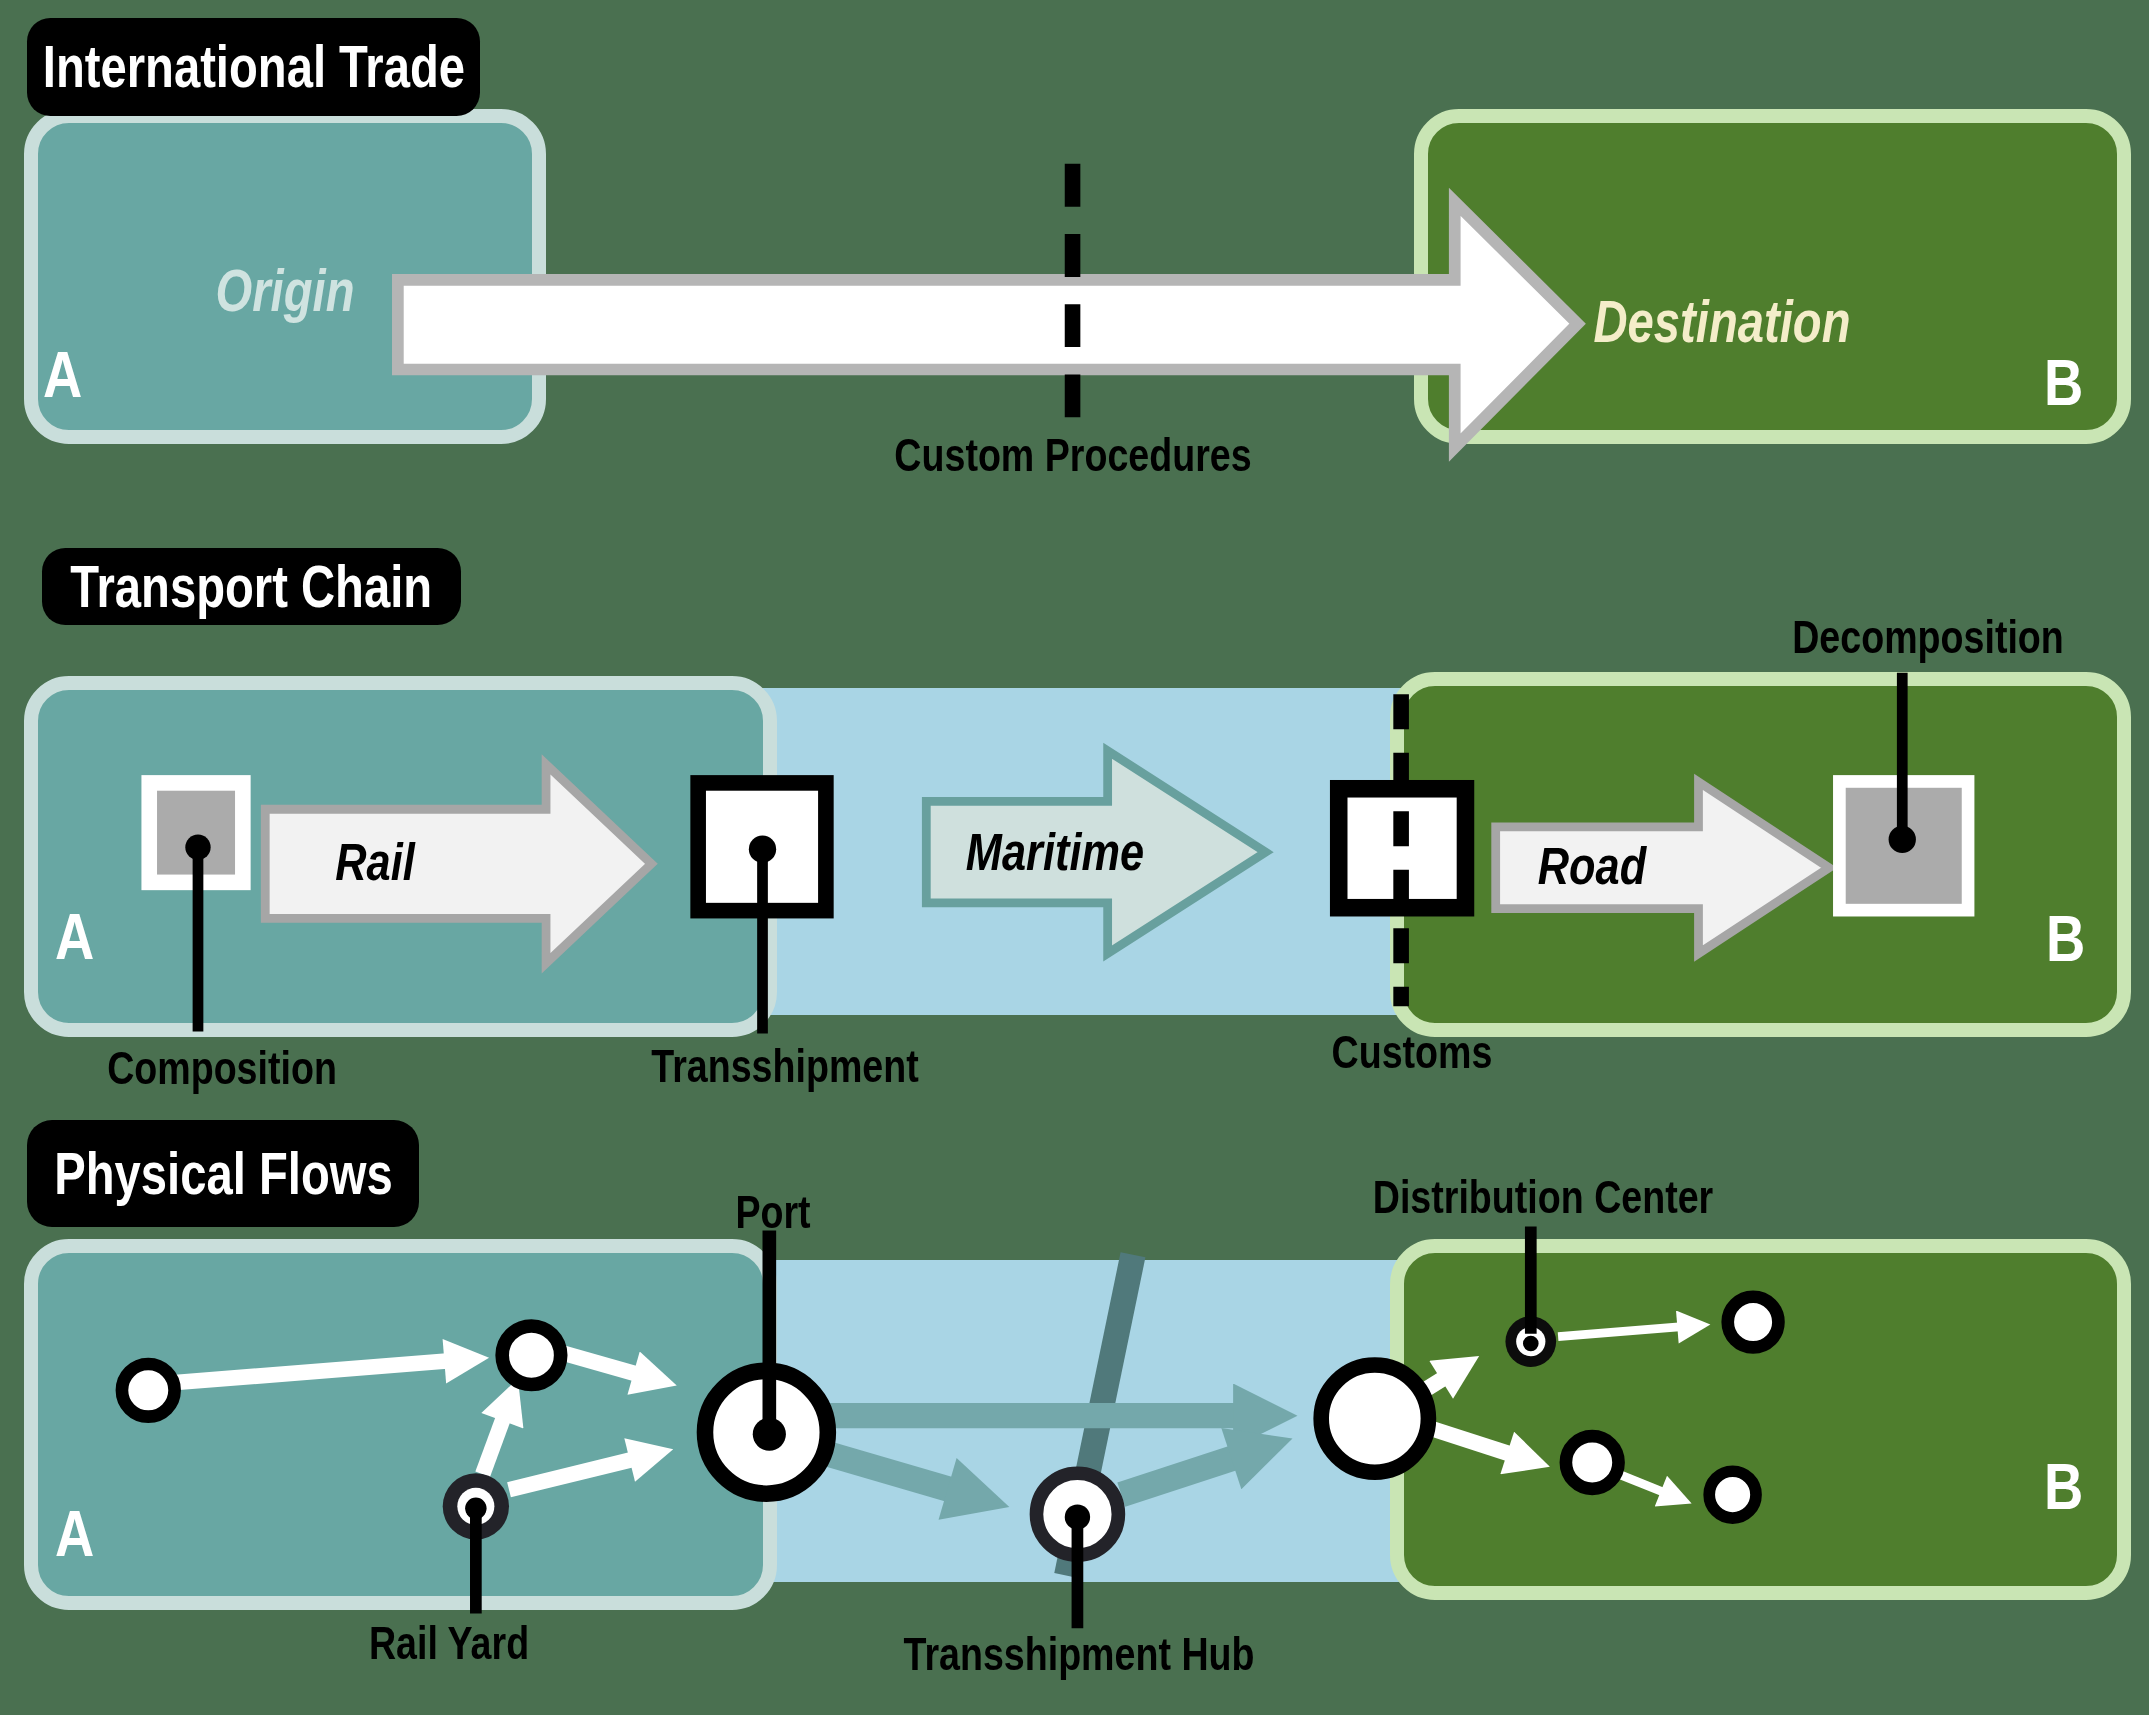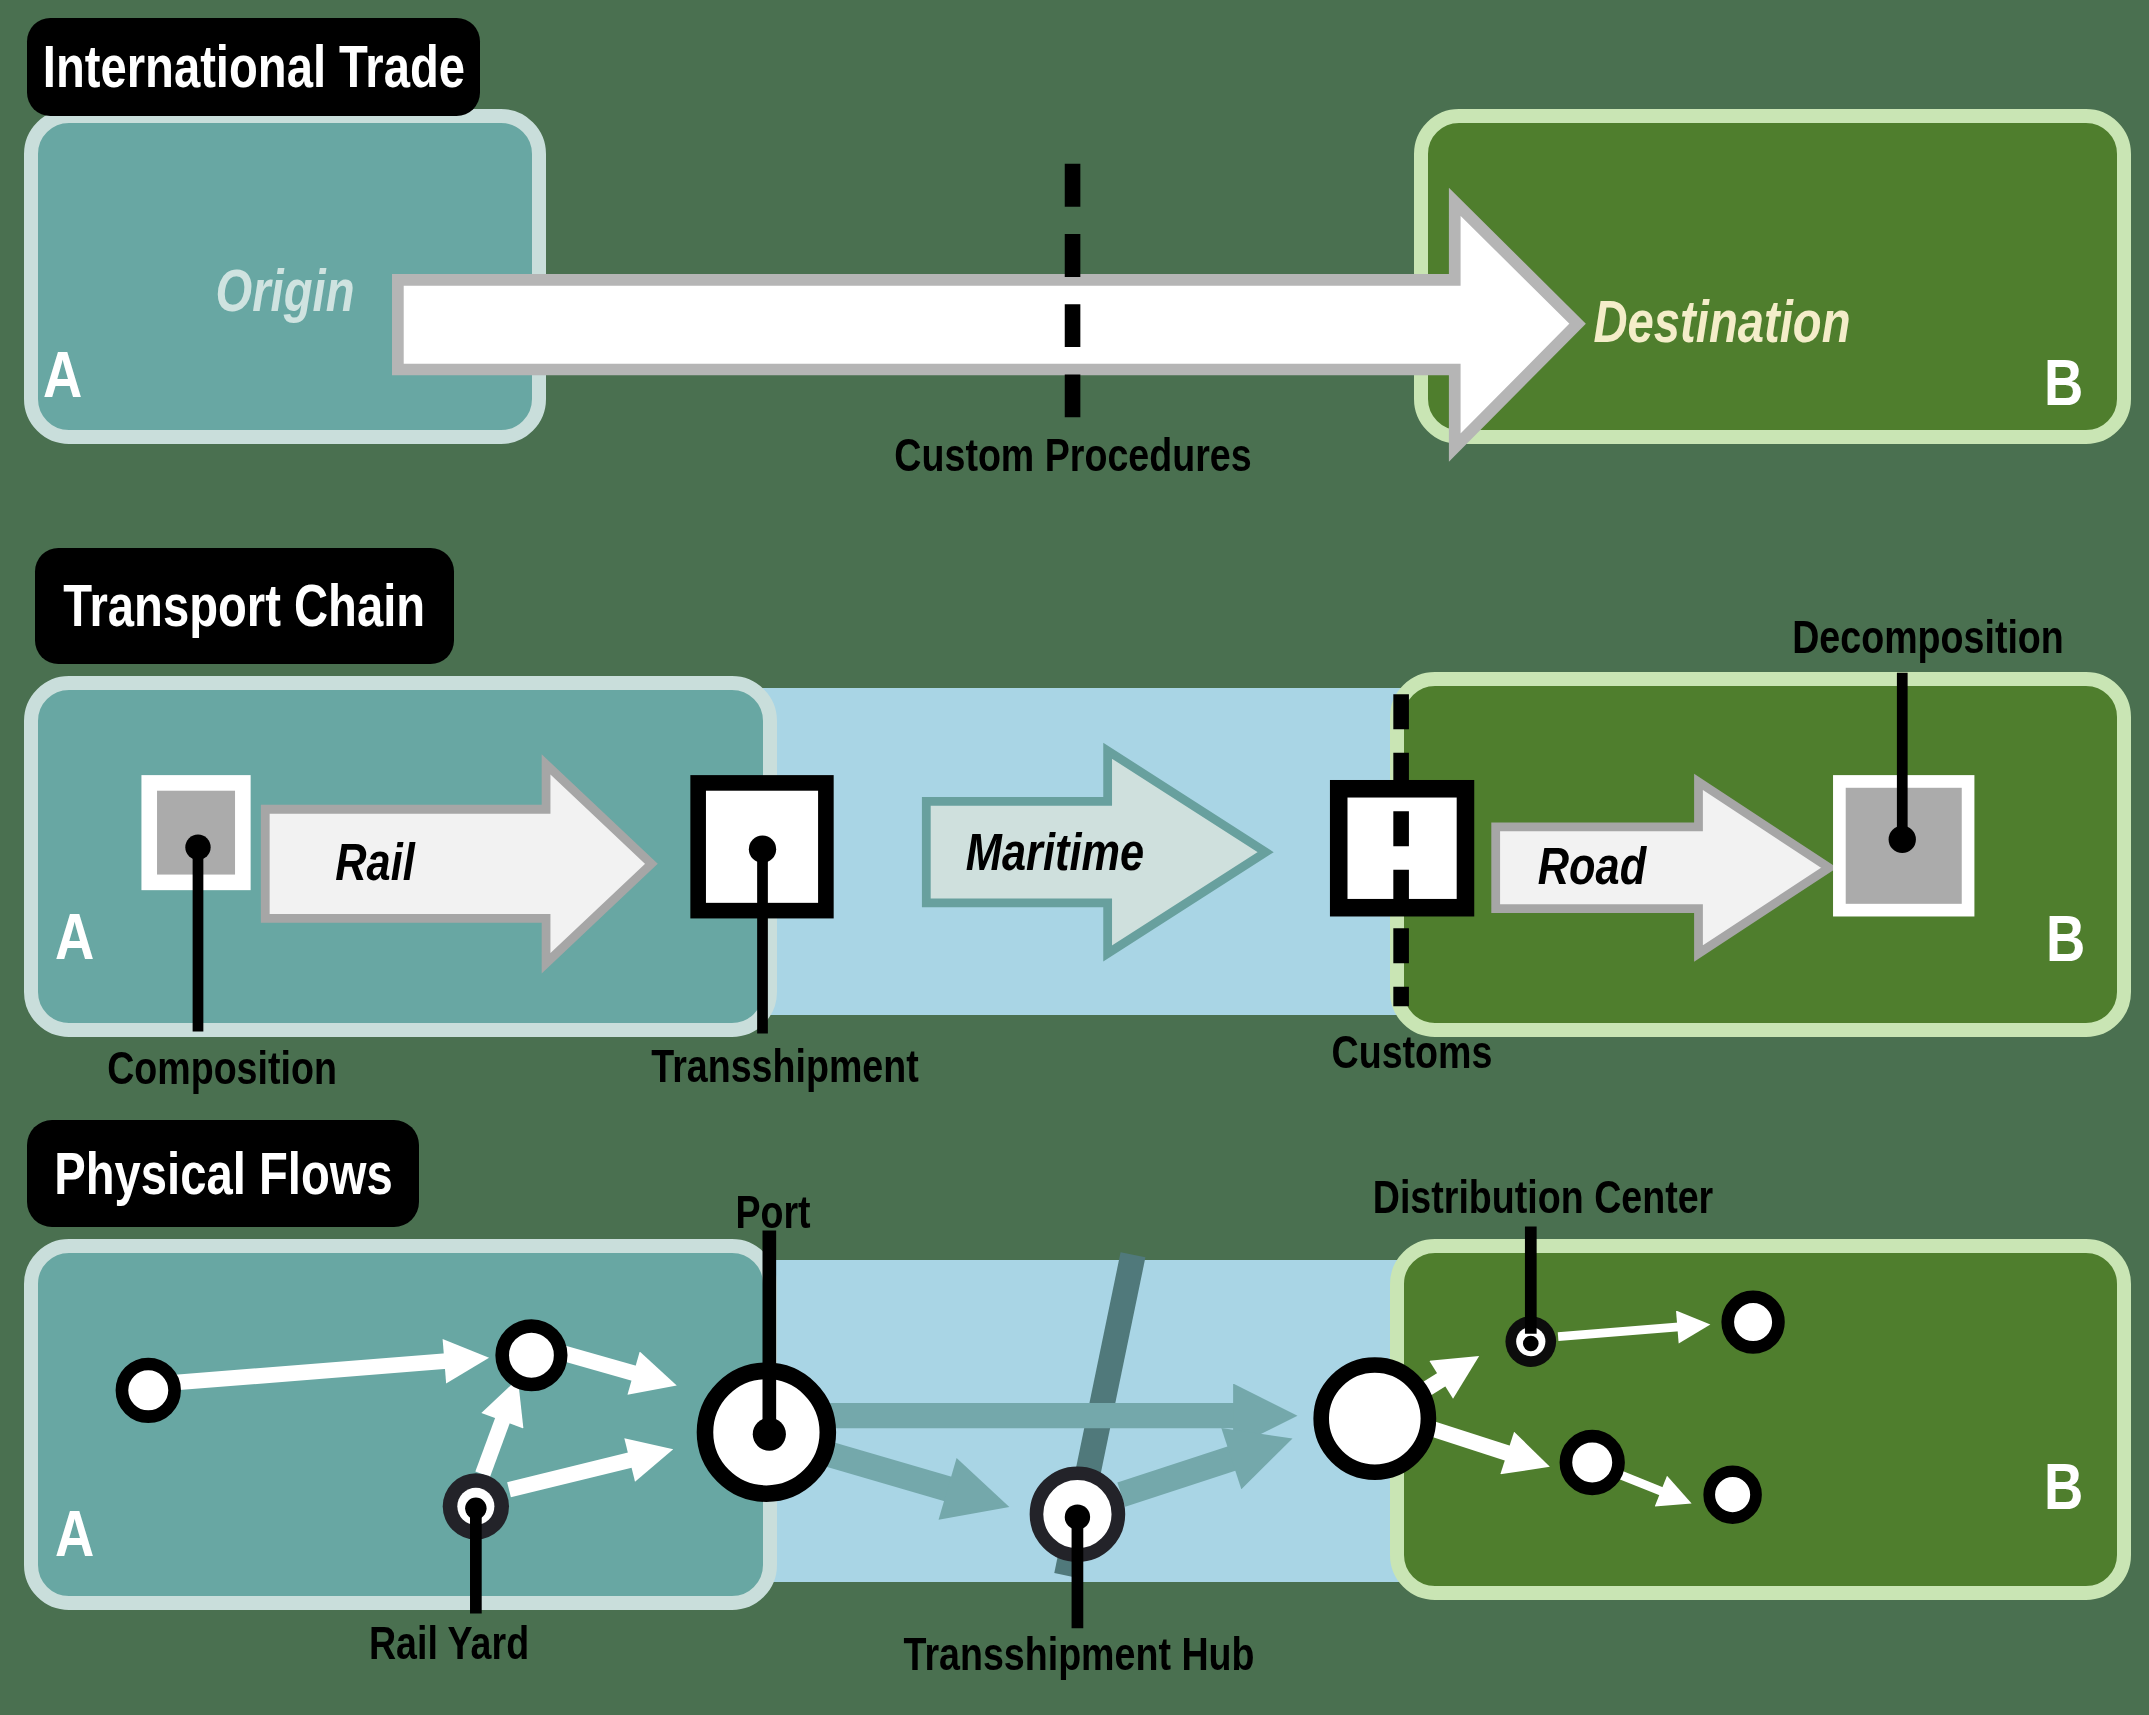--- a/index.html
+++ b/index.html
@@ -54,21 +54,21 @@
   <div class="box green" style="left:1414px; top:109px; width:717px; height:335px;"></div>
 
   <div class="region-label" style="left:285px; top:291px; color:#cfe3e0;">Origin</div>
   <div class="region-label" style="left:1722px; top:322px; color:#f4edc9;">Destination</div>
 
   <div class="corner-letter" style="left:43px; top:343px;">A</div>
   <div class="corner-letter" style="left:2044px; top:351px;">B</div>
 
   <div class="clabel" style="left:1073px; top:454px;">Custom Procedures</div>
 
-  <div class="title" style="left:35px; top:548px; width:419px; height:116px;">
+  <div class="title" style="left:42px; top:548px; width:419px; height:77px;">
     <span>Transport Chain</span>
   </div>
 
   <div class="box teal" style="left:24.4px; top:676px; width:753px; height:361px;"></div>
   <div class="box green" style="left:1390px; top:672px; width:741px; height:365px;"></div>
 
   <div class="corner-letter" style="left:55px; top:905px;">A</div>
   <div class="corner-letter" style="left:2046px; top:907px;">B</div>
 
   <div class="mode-label" style="left:375px; top:862px;">Rail</div>

